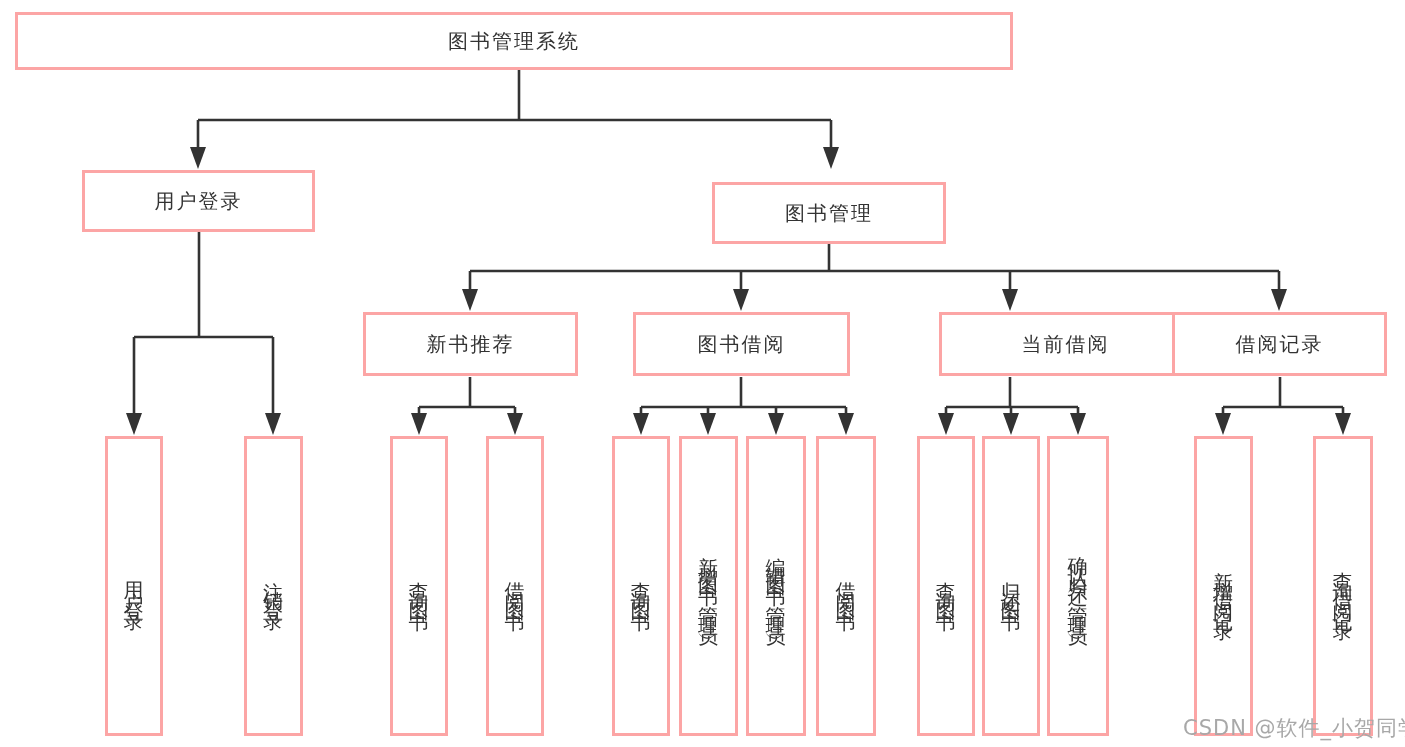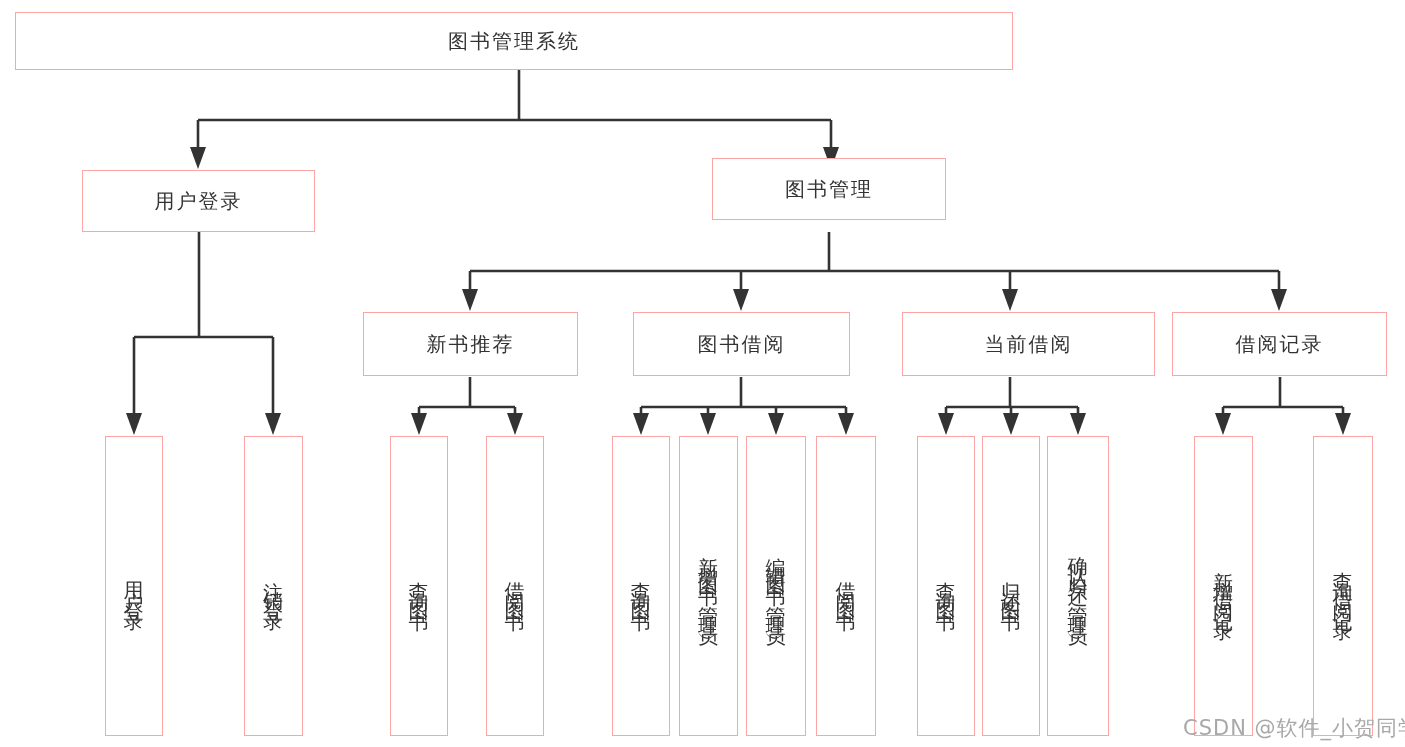--- a/index.html
+++ b/index.html
@@ -14,21 +14,21 @@
   }
   svg.wires {
     position: absolute;
     left: 0; top: 0;
     width: 1405px; height: 747px;
     pointer-events: none;
   }
   .box {
     position: absolute;
     box-sizing: border-box;
-    border: 1px solid #fca5a5;
+    border: 3px solid #fca5a5;
     background: #ffffff;
     display: flex;
     align-items: center;
     justify-content: center;
   }
   .hlbl {
     font-size: 20px;
     letter-spacing: 2px;
     line-height: 1;
     white-space: nowrap;
@@ -131,31 +131,31 @@
     </g>
   </svg>
 
   <div class="box" style="left:15px; top:12px; width:998px; height:58px;">
     <span class="hlbl">图书管理系统</span>
   </div>
 
   <div class="box" style="left:82px; top:170px; width:233px; height:62px;">
     <span class="hlbl">用户登录</span>
   </div>
-  <div class="box" style="left:712px; top:158px; width:234px; height:62px;">
+  <div class="box" style="left:712px; top:182px; width:234px; height:62px;">
     <span class="hlbl">图书管理</span>
   </div>
 
   <div class="box" style="left:363px; top:312px; width:215px; height:64px;">
     <span class="hlbl">新书推荐</span>
   </div>
   <div class="box" style="left:633px; top:312px; width:217px; height:64px;">
     <span class="hlbl">图书借阅</span>
   </div>
-  <div class="box" style="left:902px; top:312px; width:253px; height:64px;">
+  <div class="box" style="left:939px; top:312px; width:253px; height:64px;">
     <span class="hlbl">当前借阅</span>
   </div>
   <div class="box" style="left:1172px; top:312px; width:215px; height:64px;text-align:right;">
     <span class="hlbl">借阅记录</span>
   </div>
 
   <div class="box" style="left:105px; top:436px; width:58px; height:300px;">
     <span class="vlbl">用户登录</span>
   </div>
   <div class="box" style="left:244px; top:436px; width:59px; height:300px;">

